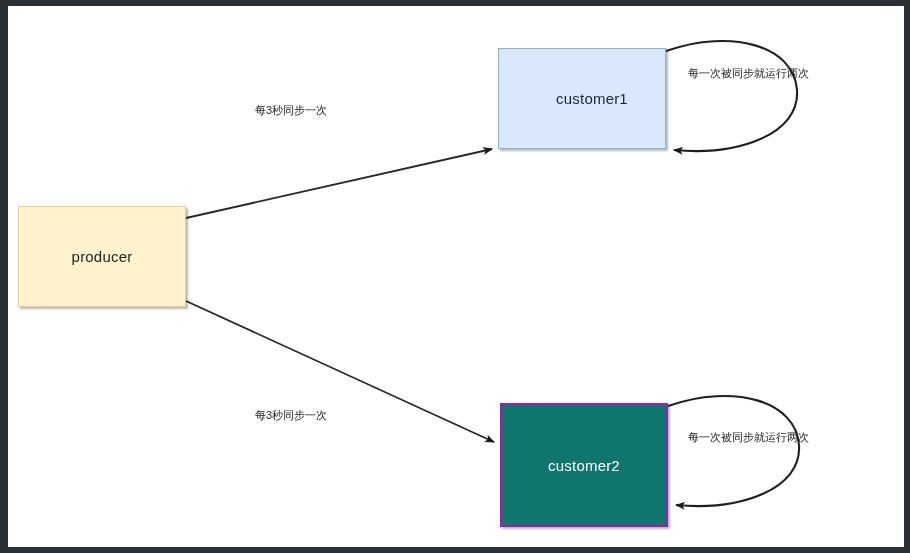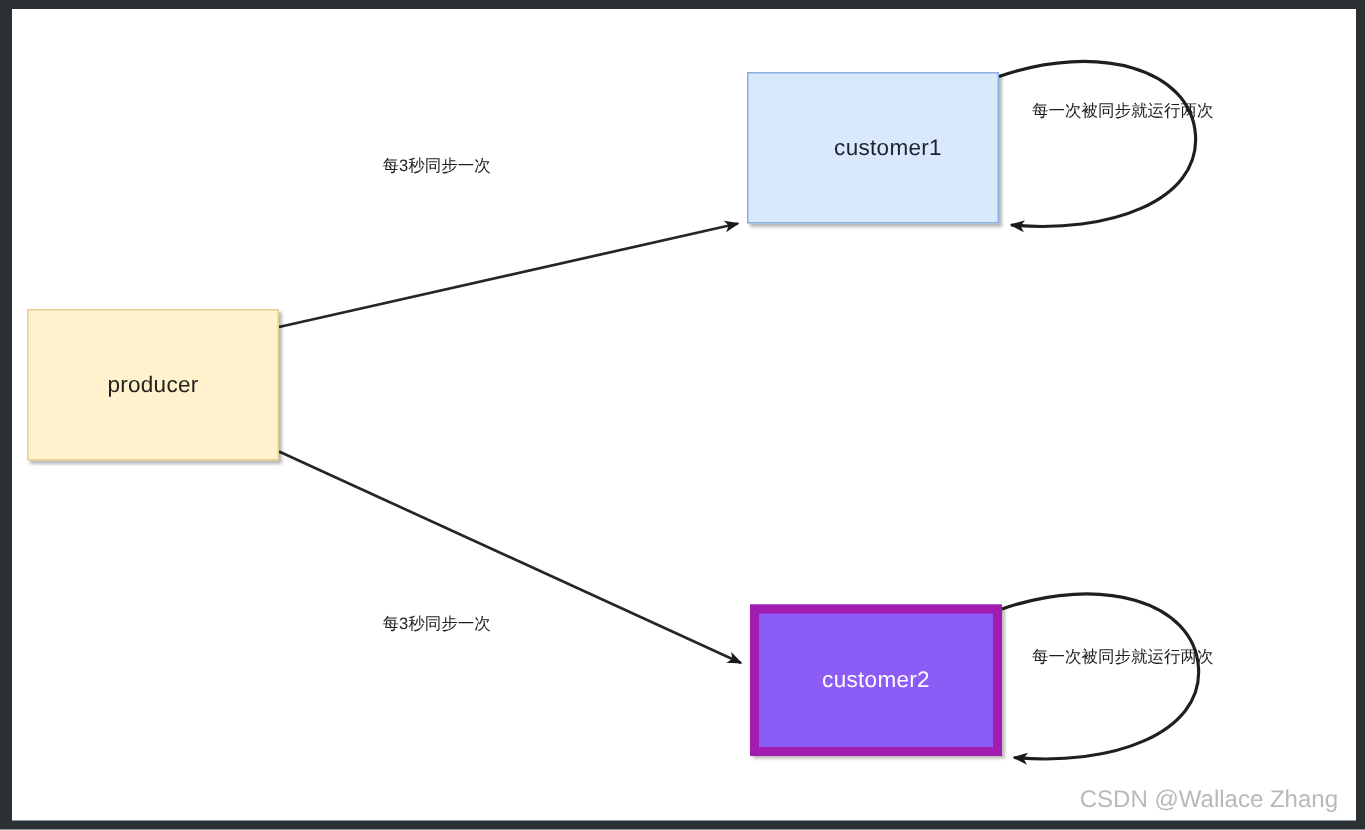--- a/index.html
+++ b/index.html
@@ -64,23 +64,23 @@
     background: #dae8fc;
     border: 1px solid #8ab0dd;
     color: #1b2330;
     box-shadow: 2px 2px 2px rgba(0,0,0,0.28);
     padding-left: 20px;
   }
   .node-customer2 {
     left: 492px;
     top: 397px;
     width: 168px;
-    height: 101px;
-    background: #8b5cf6;
-    border: 6px solid #a21caf;
+    height: 124px;
+    background: #0f766e;
+    border: 2px solid #a21caf;
     color: #ffffff;
     box-shadow: 2px 2px 2px rgba(0,0,0,0.28);
   }
   .edge-label {
     position: absolute;
     font-size: 11px;
     color: #1d1d1d;
     white-space: nowrap;
     background: transparent;
   }
@@ -144,16 +144,15 @@
     </div>
 
     <div class="edge-label label-sync-top">每3秒同步一次</div>
 
     <div class="edge-label label-sync-bottom">每3秒同步一次</div>
 
     <div class="edge-label label-loop-top">每一次被同步就运行两次</div>
 
     <div class="edge-label label-loop-bottom">每一次被同步就运行两次</div>
 
-    <div class="watermark">CSDN @Wallace Zhang</div>
 
   </div>
 </div>
 
 </body></html>

